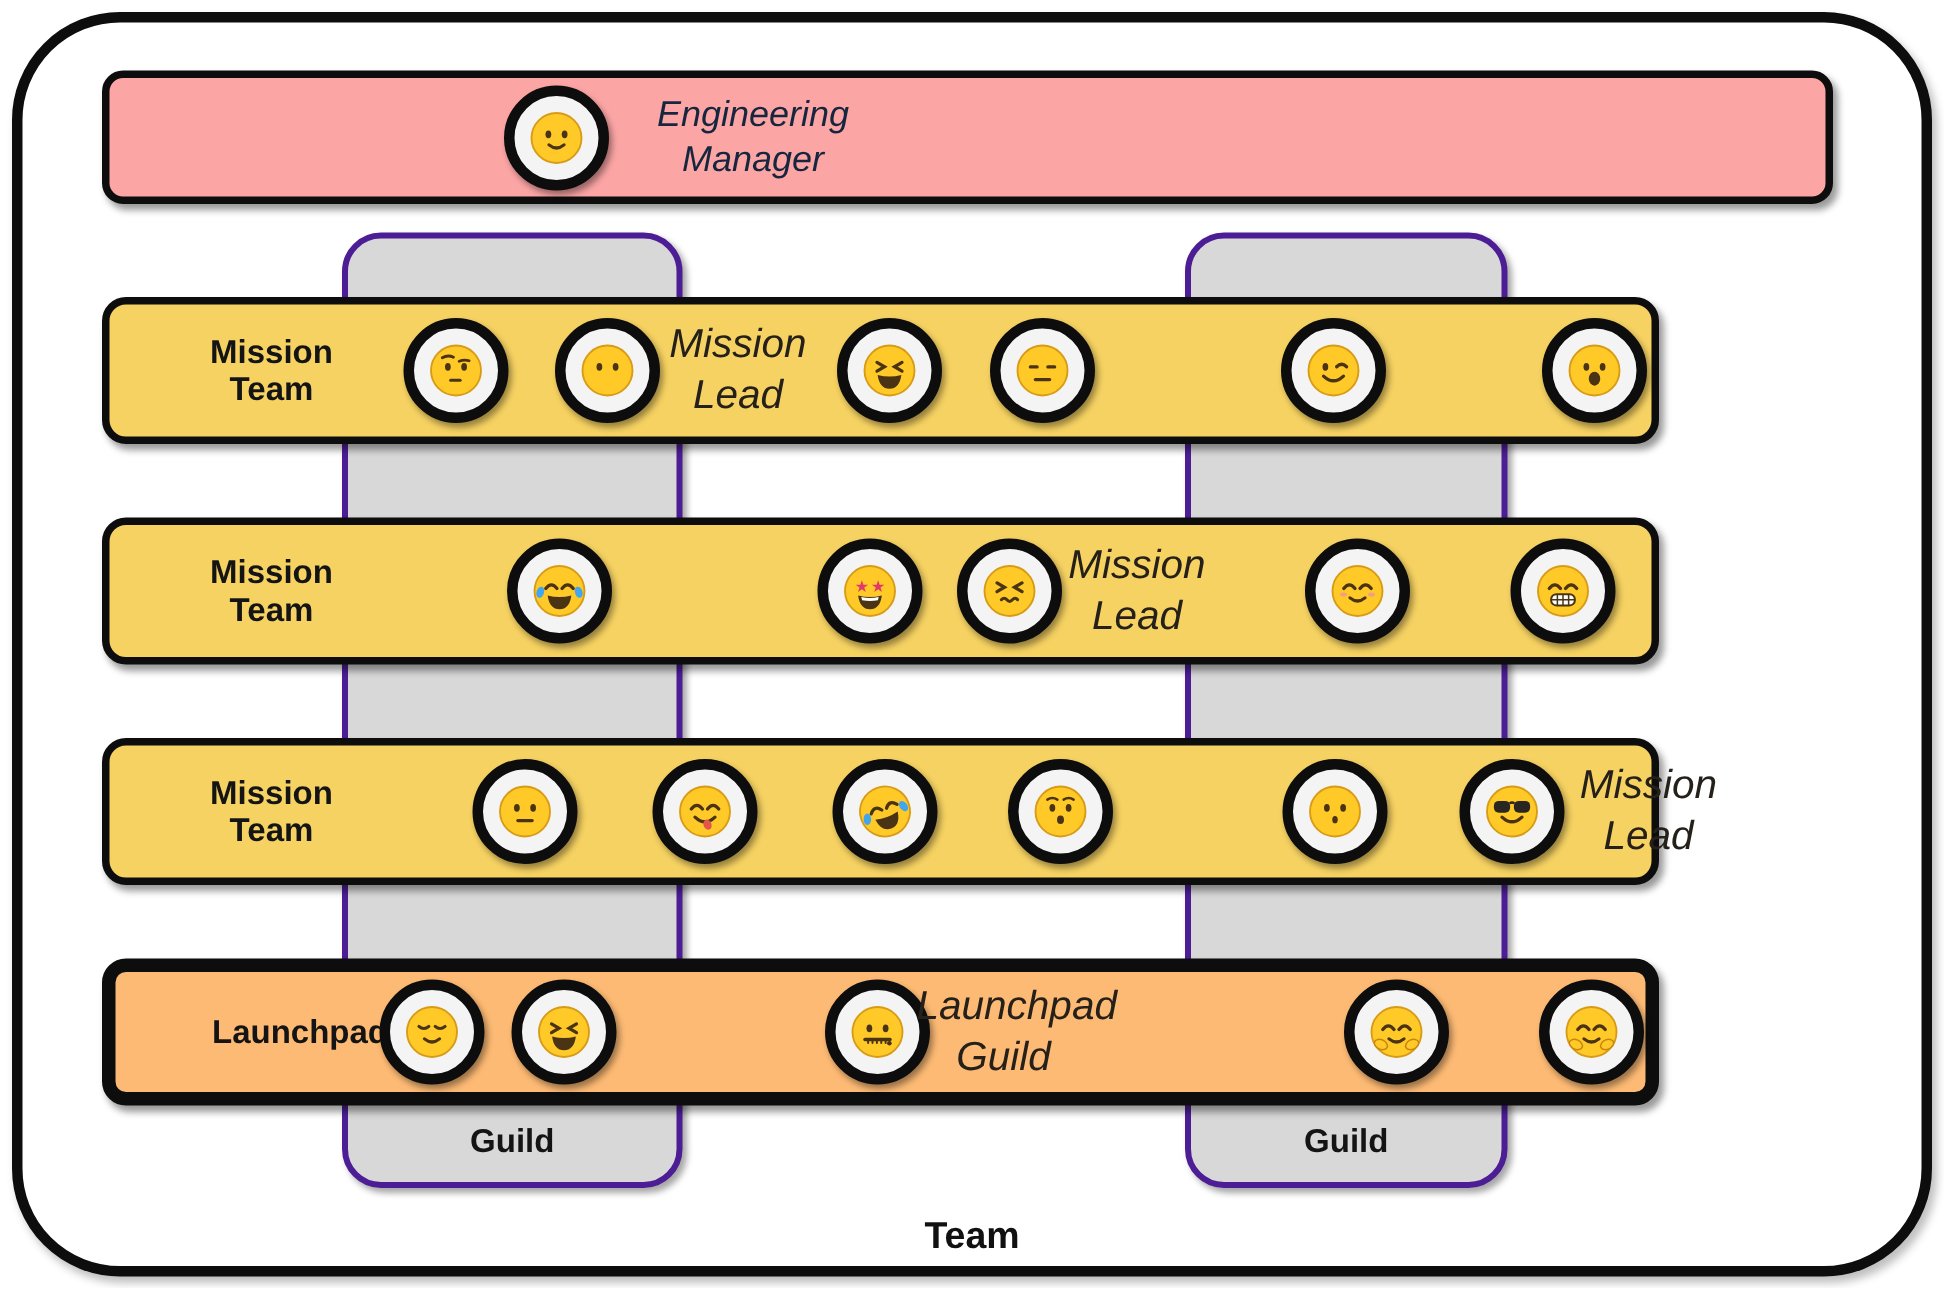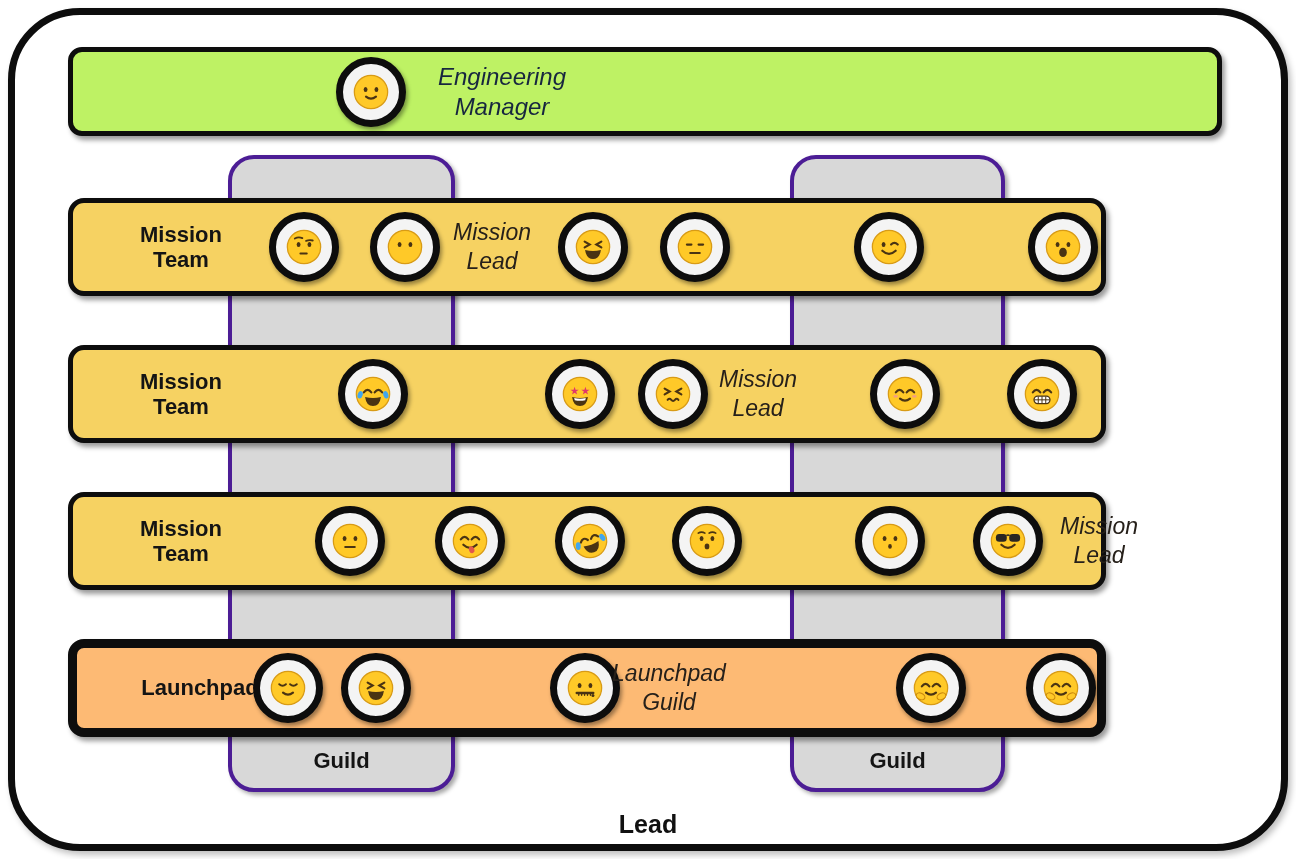--- a/index.html
+++ b/index.html
@@ -16,21 +16,21 @@
          box-sizing:border-box;border:5px solid #0D0D0D;border-radius:14px;
          box-shadow:3px 4px 5px rgba(0,0,0,.4);}
   .team-row{position:absolute;left:68px;width:1038px;height:98px;
          box-sizing:border-box;border:5px solid #0D0D0D;border-radius:16px;
          box-shadow:3px 4px 5px rgba(0,0,0,.4);}
   .team-row.highlight{border-width:9px;}
   .row-label{position:absolute;left:48px;top:50%;transform:translateY(-50%);
          width:140px;text-align:center;font-weight:bold;font-size:22px;
          line-height:1.15;color:#141414;}
   .lead-label{position:absolute;top:50%;transform:translate(-50%,-50%);
-         width:116px;text-align:center;font-style:italic;font-size:23px;
+         width:116px;text-align:center;font-style:italic;font-size:27px;
          line-height:1.25;color:#26201A;}
   .mgr-label{position:absolute;left:342px;top:50%;transform:translateY(-50%);
          width:174px;text-align:center;font-style:italic;font-size:24px;
          line-height:1.25;color:#17263F;}
   .avatar{position:absolute;top:50%;width:70px;height:70px;box-sizing:border-box;
          transform:translate(-50%,-50%);border:7px solid #0D0D0D;border-radius:50%;
          background:#F4F4F4;box-shadow:2px 3px 4px rgba(0,0,0,.4);
          display:flex;align-items:center;justify-content:center;}
   .avatar svg{display:block;}
   .tribe-label{position:absolute;left:0;right:0;top:810px;text-align:center;
@@ -43,21 +43,21 @@
   <div class="tribe-box"></div>
   <div id="guilds">
       <div class="guild-bar" style="left: 228px; top: 155px; width: 227px; height: 637px; background: rgb(216, 216, 216);">
         <div class="guild-label">Guild</div>
       </div>
       <div class="guild-bar" style="left: 790px; top: 155px; width: 215px; height: 637px; background: rgb(216, 216, 216);">
         <div class="guild-label">Guild</div>
       </div>
     </div>
 
-  <div class="manager-bar" style="background: #bef264;">
+  <div class="manager-bar" style="background: #fca5a5;">
     <span class="avatar" style="left:298px;" id="mgr-avatar">
         <span>
           <svg width="40" height="40" viewBox="0 0 48 48" aria-hidden="true">
             <circle cx="24" cy="24" r="20" fill="#FFC928" stroke="#D89B16" stroke-width="1.5"></circle>
             <ellipse cx="17.5" cy="21" rx="2.3" ry="3.1" fill="#4A3413"></ellipse>
             <ellipse cx="30.5" cy="21" rx="2.3" ry="3.1" fill="#4A3413"></ellipse>
             <path d="M18 29.5 Q24 34.5 30 29.5" stroke="#4A3413" stroke-linecap="round" fill="none" stroke-width="2.6"></path>
           </svg>
         </span>
       </span>
@@ -317,14 +317,14 @@
               <path d="M26 22 Q30.5 16 35 22" stroke="#4A3413" stroke-linecap="round" fill="none" stroke-width="2.6"></path>
               <path d="M18 29.5 Q24 34.5 30 29.5" stroke="#4A3413" stroke-linecap="round" fill="none" stroke-width="2.6"></path>
               <ellipse cx="11.5" cy="34" rx="5.5" ry="3.8" fill="#FFC928" stroke="#C8860D" stroke-width="1.2" transform="rotate(25 11.5 34)"></ellipse>
               <ellipse cx="36.5" cy="34" rx="5.5" ry="3.8" fill="#FFC928" stroke="#C8860D" stroke-width="1.2" transform="rotate(-25 36.5 34)"></ellipse>
             </svg>
           </span>
         </span>
       </div>
     </div>
 
-  <div class="tribe-label">Lead</div>
+  <div class="tribe-label">Team</div>
 </div>
 
 </body></html>

